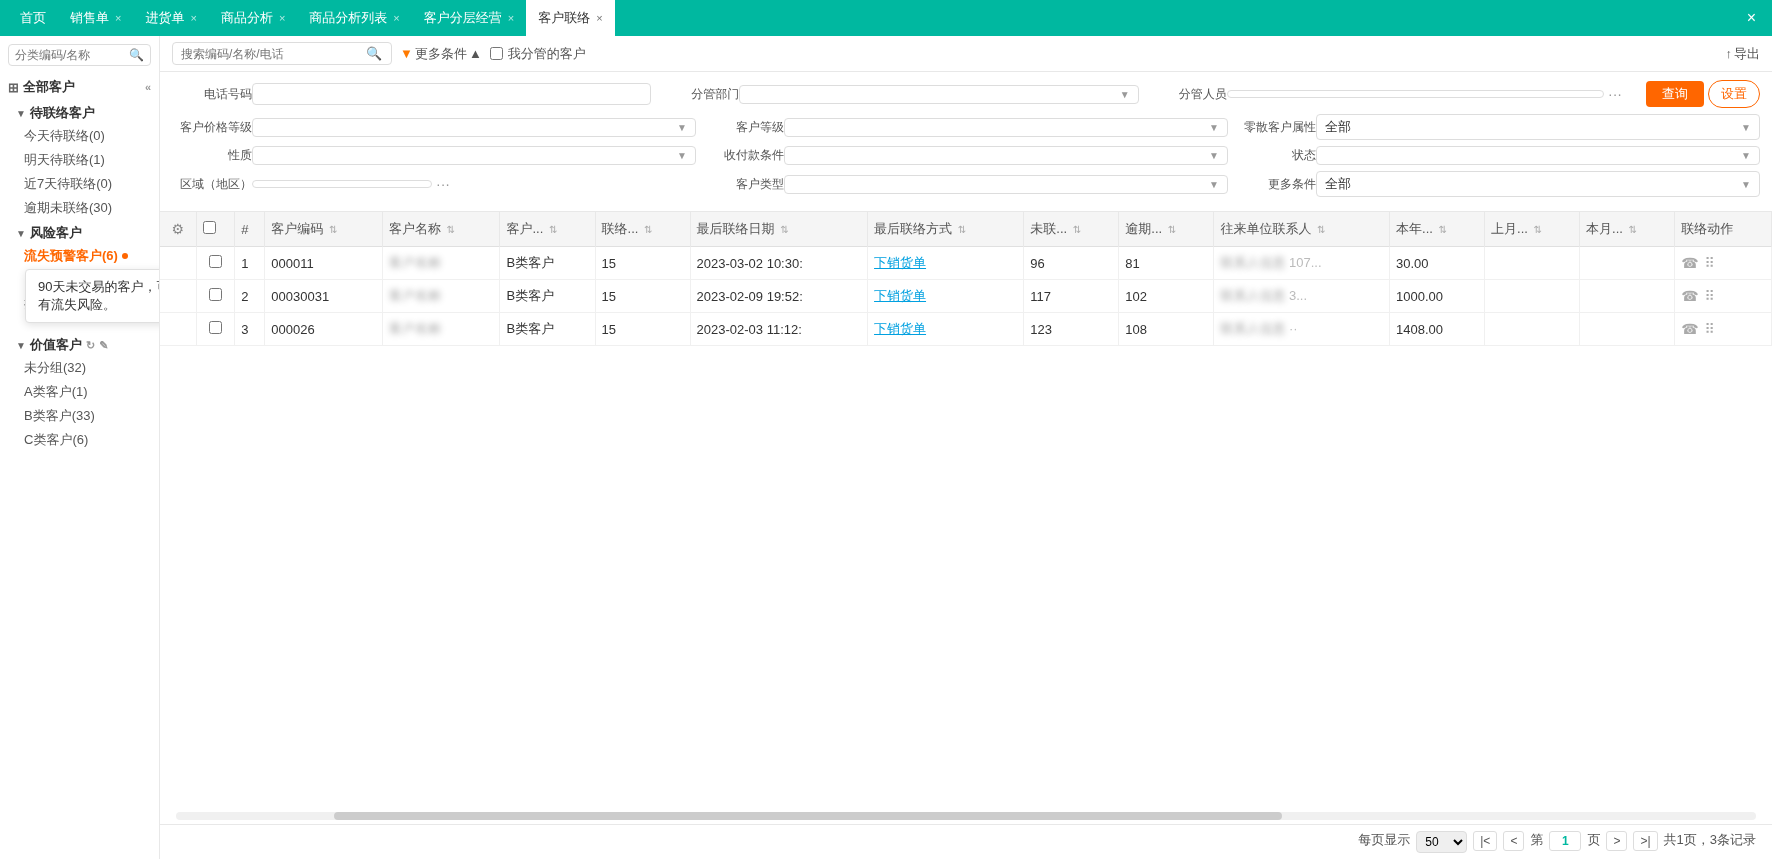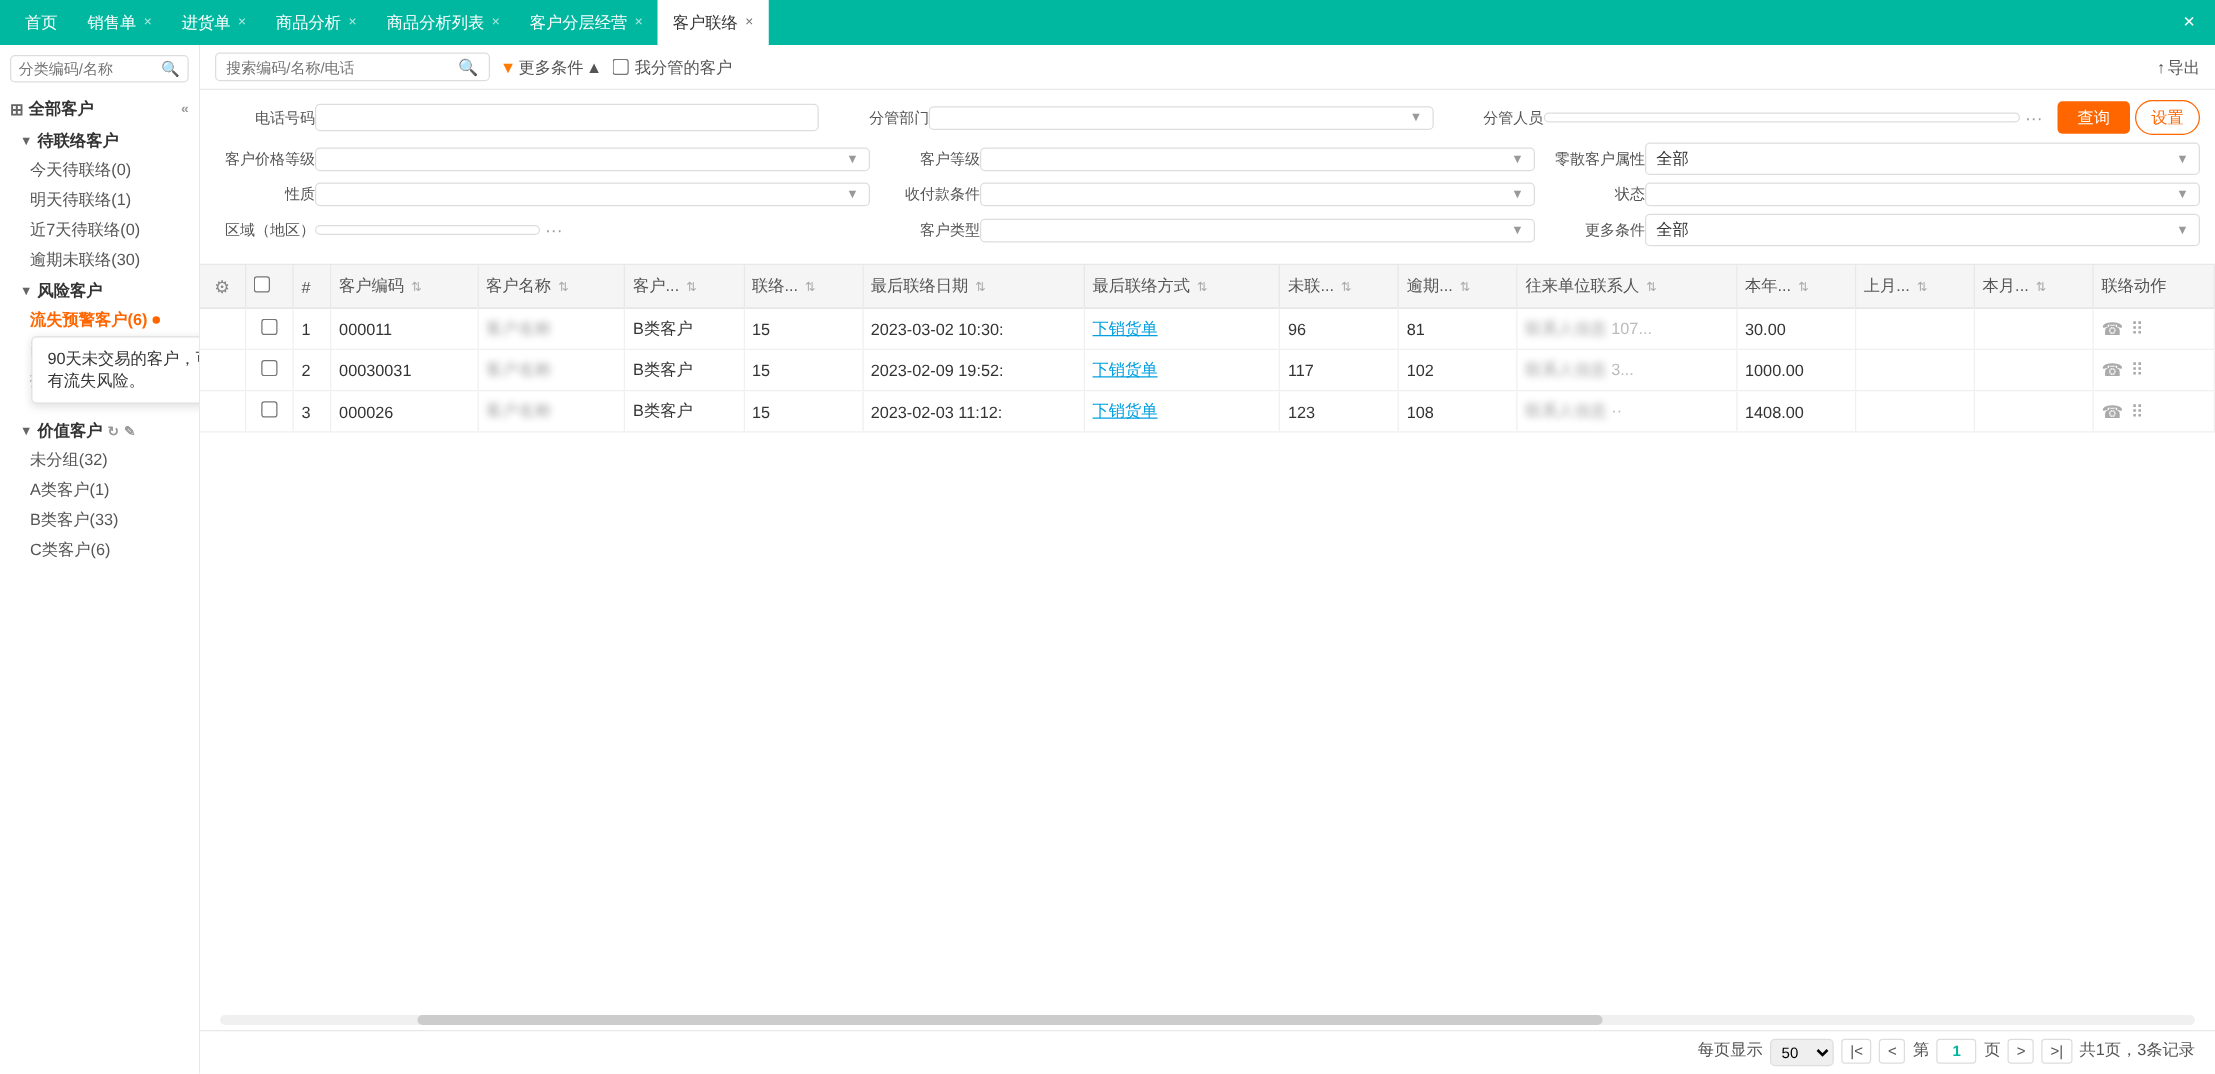--- a/index.html
+++ b/index.html
@@ -234,20 +234,21 @@
       gap: 4px;
     }
     .btn-query {
       background: #ff6600;
       color: #fff;
       border: none;
       border-radius: 4px;
       padding: 4px 16px;
       cursor: pointer;
       font-size: 13px;
+      margin-left: 12px;
     }
     .btn-settings {
       background: #fff;
       color: #ff6600;
       border: 1px solid #ff6600;
       border-radius: 14px;
       padding: 4px 12px;
       cursor: pointer;
       font-size: 13px;
     }

